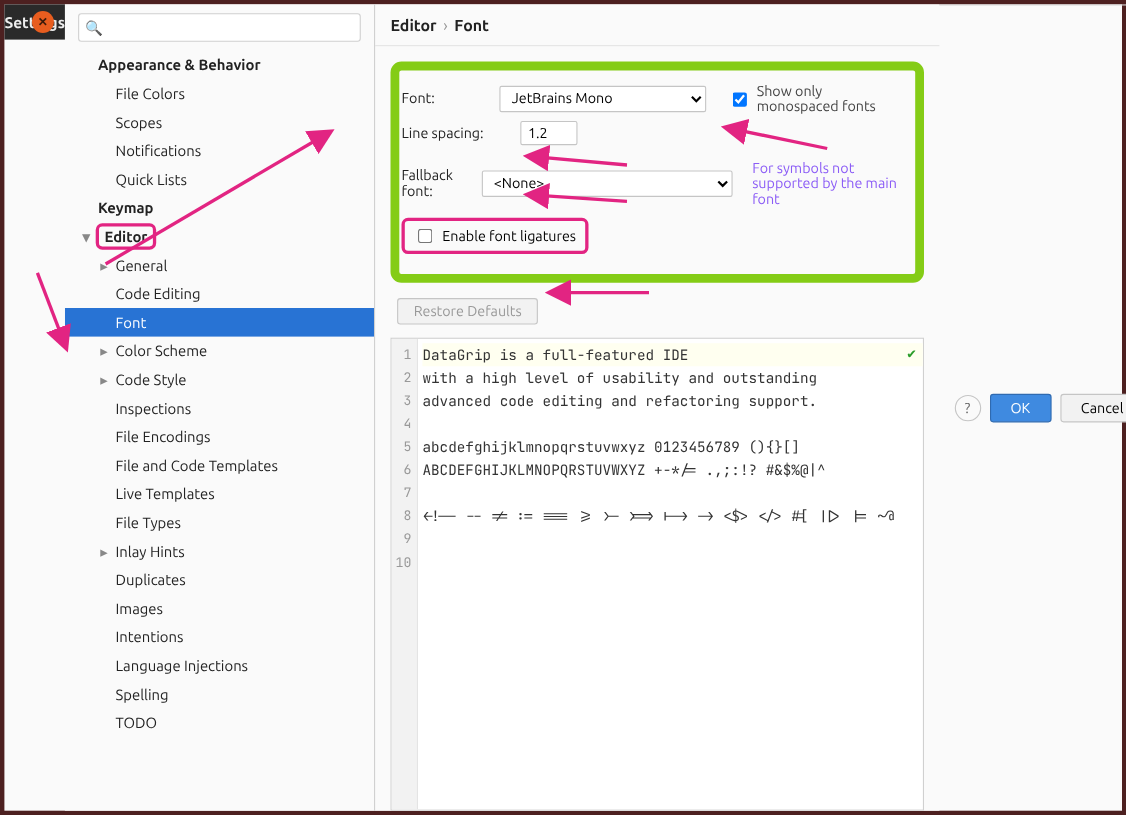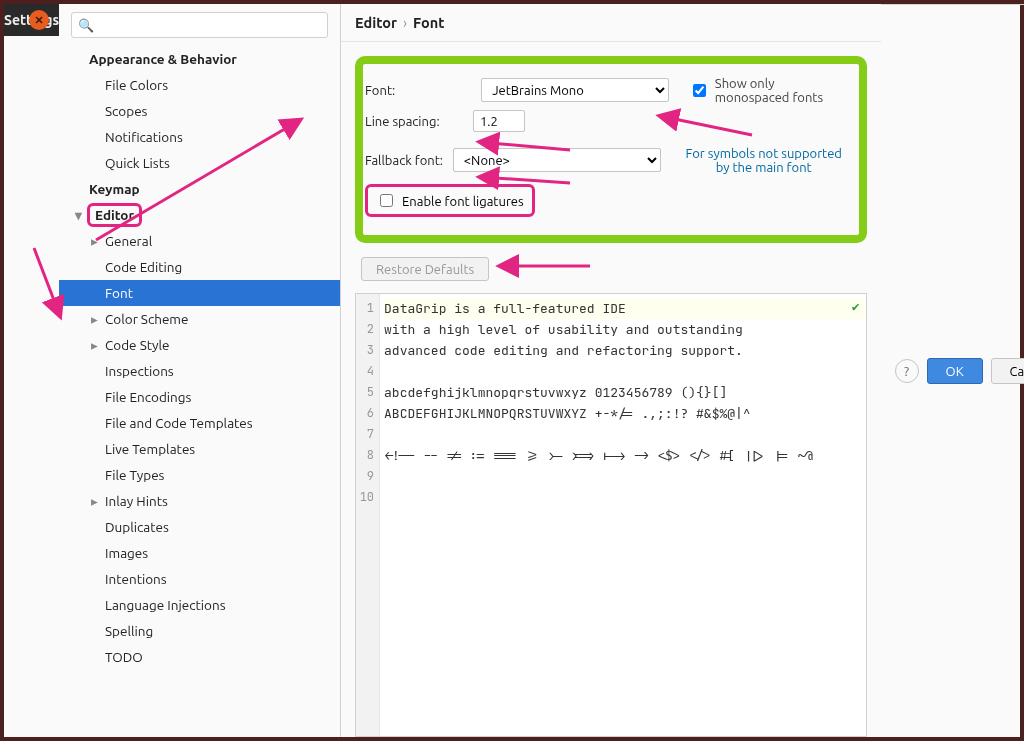--- a/index.html
+++ b/index.html
@@ -132,31 +132,31 @@
   }
   .form-row label.fld.wide { width: 120px; }
   select.combo, input.txt {
     font-family: inherit;
     font-size:13px;
     padding: 3px 6px;
     border: 1px solid #c5c5c5;
     background:#fff;
     border-radius: 2px;
   }
-  select.combo.font { width: 228px; margin-left: 27px; }
-  select.combo.fallback { width: 208px; flex: none; }
+  select.combo.font { width: 228px; }
+  select.combo.fallback { width: 228px; flex: none; }
   input.num { width: 52px; }
   .mono-check {
     display:flex;
     align-items:center;
     gap:6px;
     color:#444;
     margin-left:12px;
   }
-  .hint { color:#0369a1; margin-left: 10px; text-align: center; }
+  .hint { color:#8b5cf6; margin-left: 10px; }
   .ligature-wrap {
     display:inline-flex;
     align-items:center;
     gap:6px;
     border: 3px solid #e22482;
     border-radius: 6px;
     padding: 4px 8px;
     margin-top:4px;
   }
 

